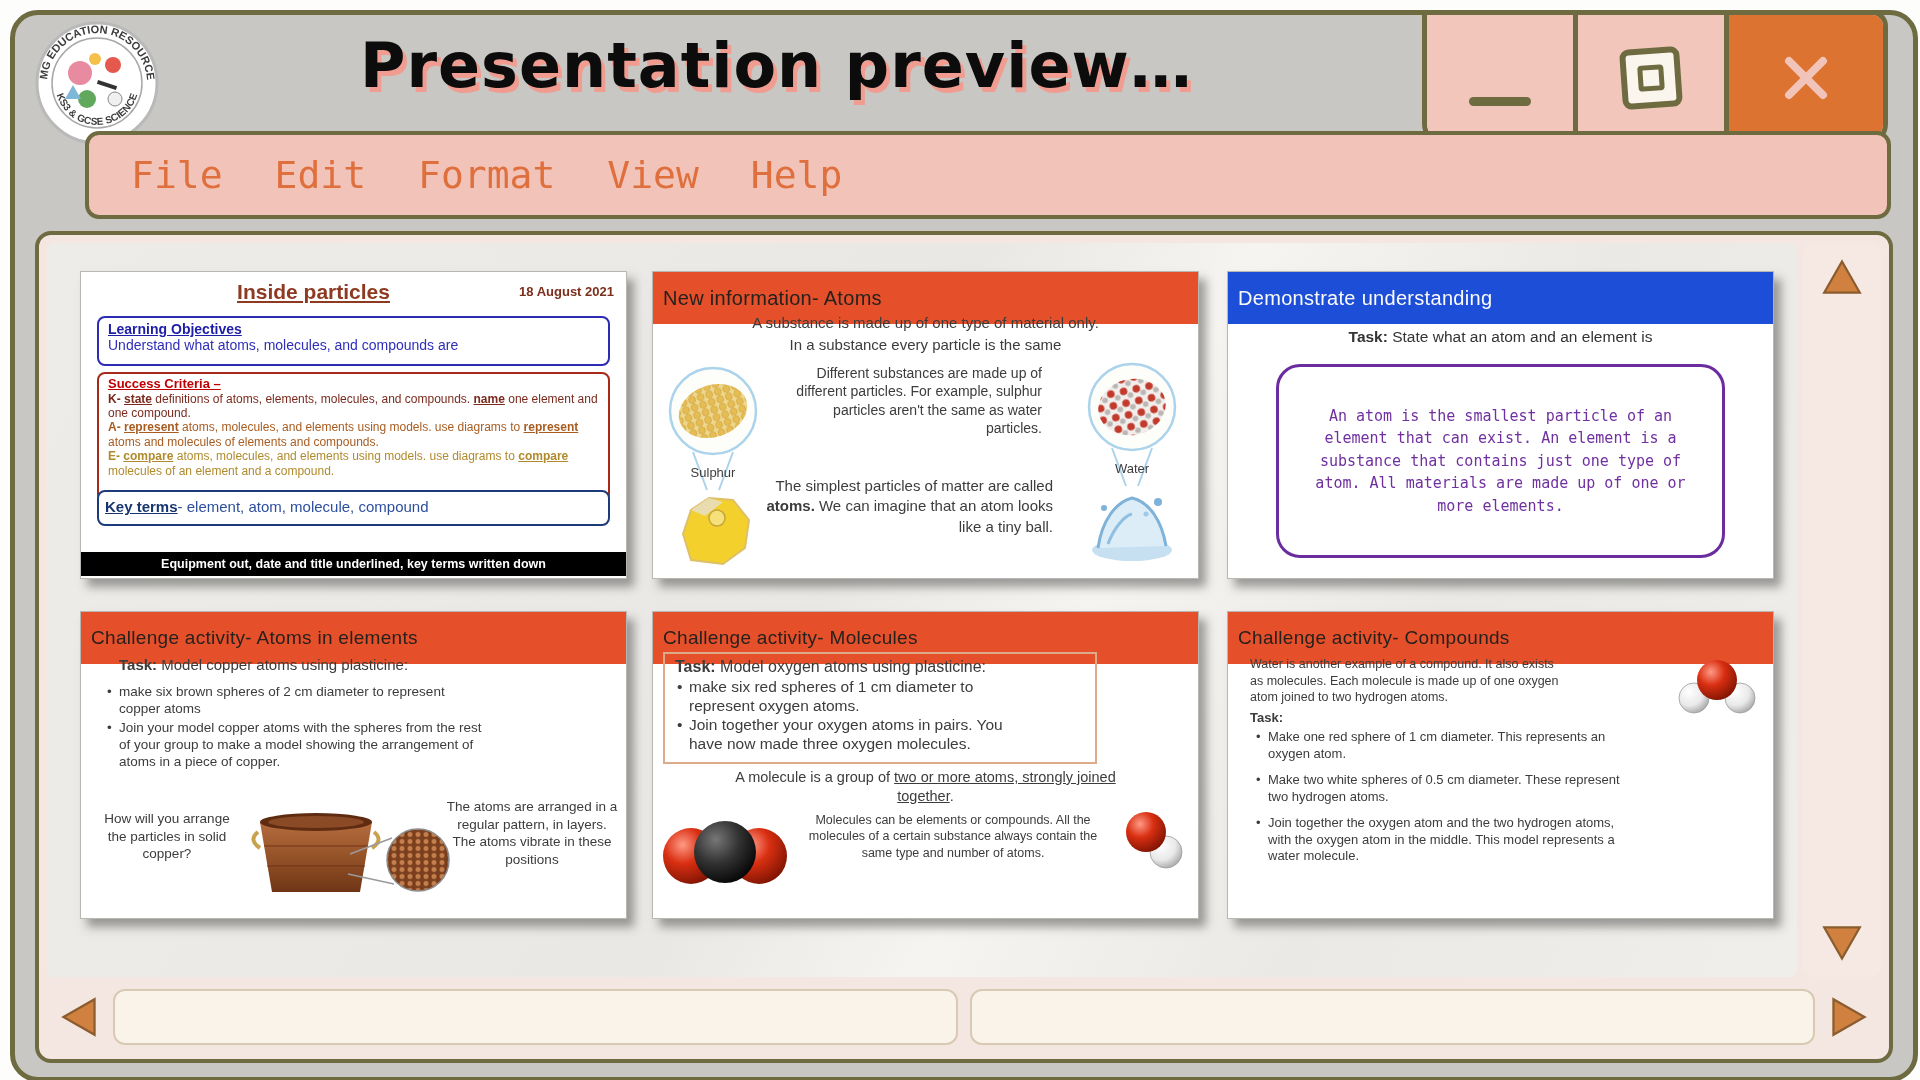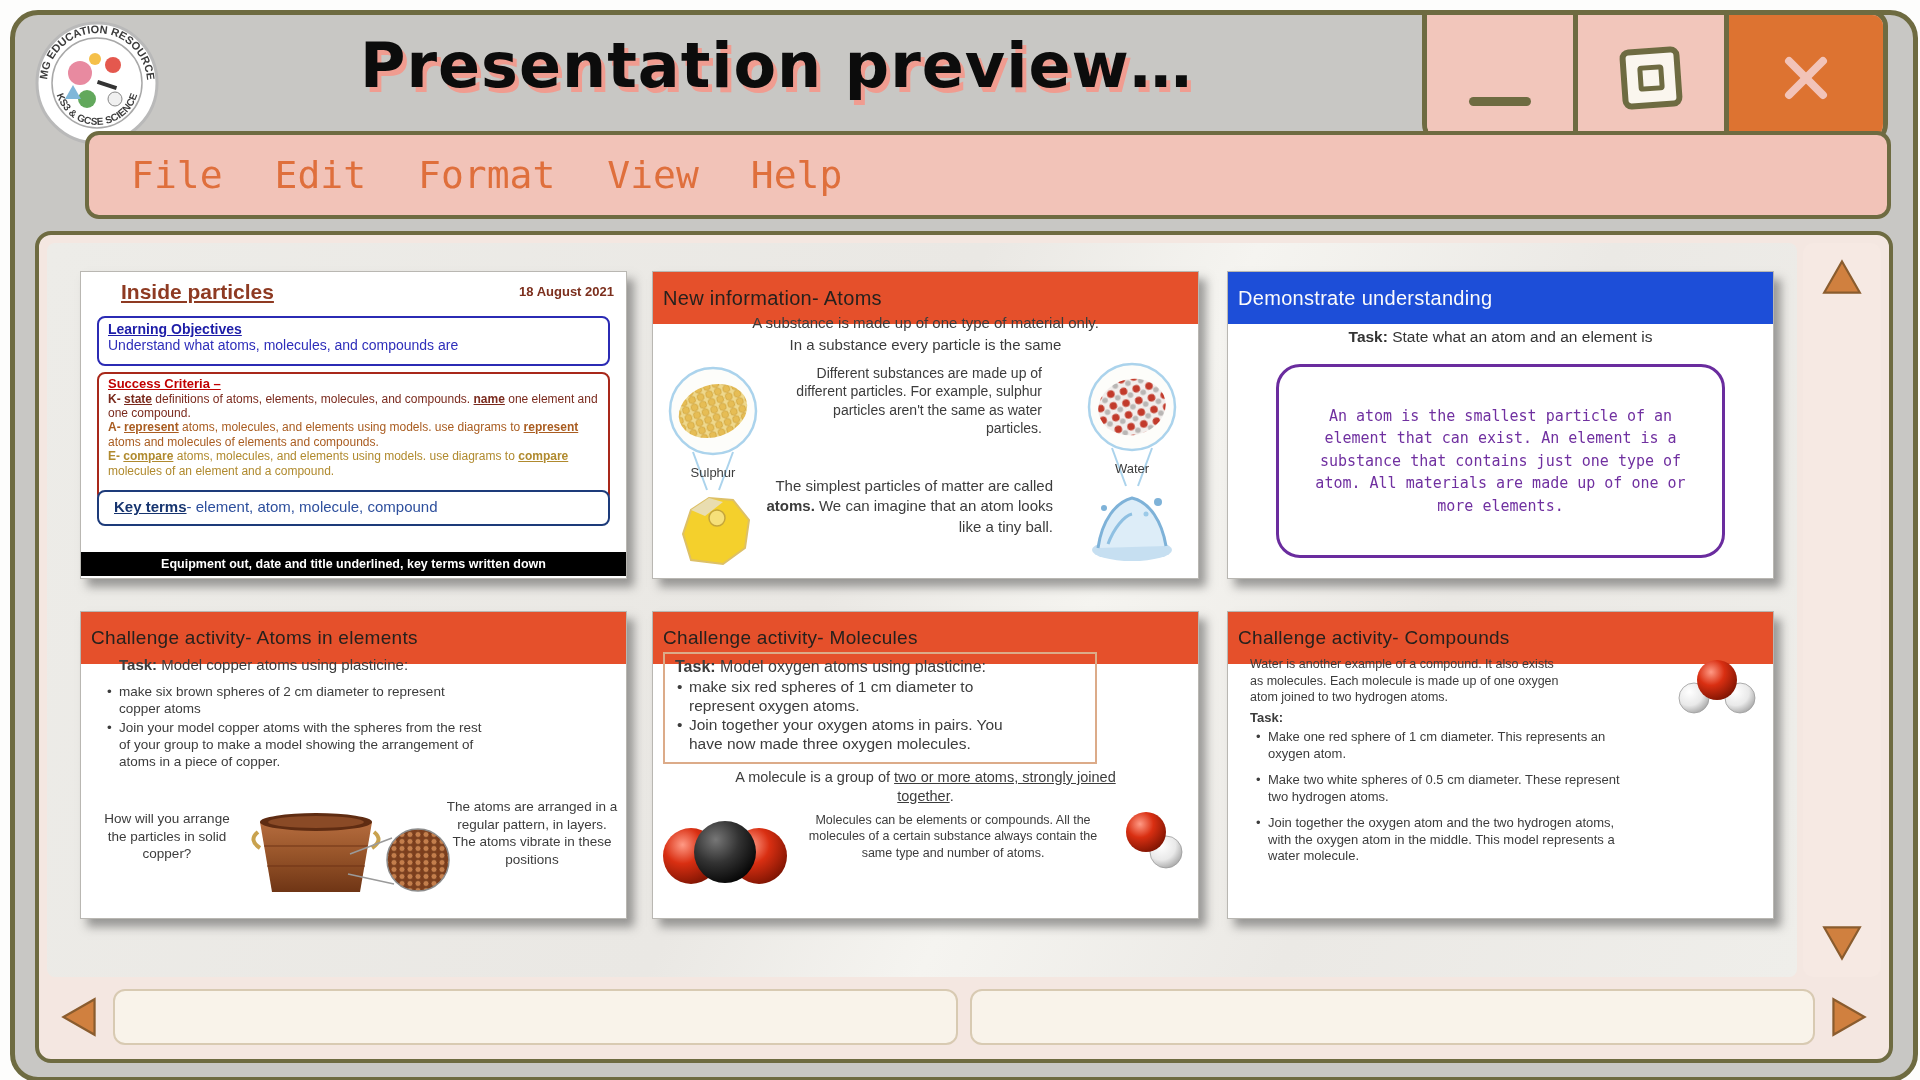--- a/index.html
+++ b/index.html
@@ -46,31 +46,31 @@
   .shead.orange{background:#e5502b}
   .shead.black{background:#1d4ed8;color:#fbfbfb}
   .shead.small{font-size:19px}
   .u{text-decoration:underline}
   .task-b{font-weight:bold}
   .bullets{list-style:none;margin:0;padding:0;color:#3c3c3c;position:absolute}
   .bullets li{position:relative;padding-left:14px}
   .bullets li::before{content:"\2022";position:absolute;left:2px}
 
   
-  .s1-title{position:absolute;left:40px;right:120px;top:8px;font-size:21px;font-weight:bold;text-decoration:underline;color:#8e3a22}
+  .s1-title{position:absolute;left:40px;right:120px;top:8px;text-align:center;font-size:21px;font-weight:bold;text-decoration:underline;color:#8e3a22}
   .s1-date{position:absolute;right:12px;top:12px;font-size:13px;font-weight:bold;color:#7c2f1d}
   .s1-box{position:absolute;left:16px;right:16px;border-radius:8px;background:#fff;box-sizing:border-box}
   .s1-lo{top:44px;height:50px;border:2.5px solid #2b2bb4;padding:3px 9px}
   .lo-h{font-size:14px;font-weight:bold;text-decoration:underline;color:#1d1da8}
   .lo-t{font-size:14px;color:#2e2eba}
   .s1-sc{top:100px;height:130px;border:2.5px solid #a8281a;padding:2px 9px;font-size:12px;line-height:1.2}
   .sc-h{font-size:13px;font-weight:bold;text-decoration:underline;color:#c00000}
   .sc-k{color:#7a2a1d}.sc-a{color:#a95c20}.sc-e{color:#b08a2e}
   .sc-line b{font-weight:bold}
-  .s1-kt{top:218px;height:36px;border:2.5px solid #1d3b7a;padding:6px 15px;font-size:15px;color:#2d4f9d}
+  .s1-kt{top:218px;height:36px;border:2.5px solid #1d3b7a;padding:6px 6px;font-size:15px;color:#2d4f9d}
   .kt-label{font-weight:bold;text-decoration:underline;color:#16346f}
   .s1-footer{position:absolute;left:0;right:0;bottom:2px;height:24px;background:#000;color:#fff;font-size:12.5px;font-weight:bold;text-align:center;line-height:24px}
 
   
   .s2-line{position:absolute;left:0;right:0;text-align:center;font-size:15px;color:#3c3c3c}
   .s2-l1{top:42px}.s2-l2{top:64px}
   .s2-mag{position:absolute;width:96px;height:126px}
   .s2-mag.sul{left:12px;top:94px}
   .s2-mag.wat{right:18px;top:90px}
   .s2-imglabel{position:absolute;width:96px;text-align:center;font-size:13px;color:#3c3c3c}

